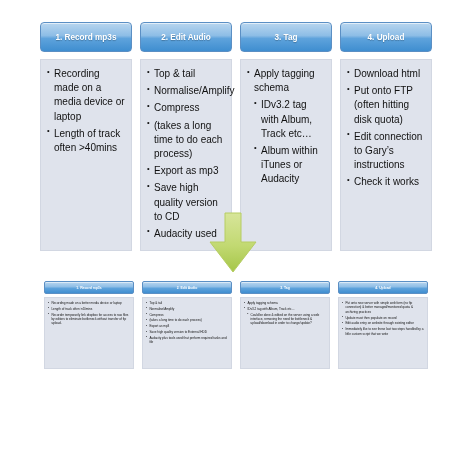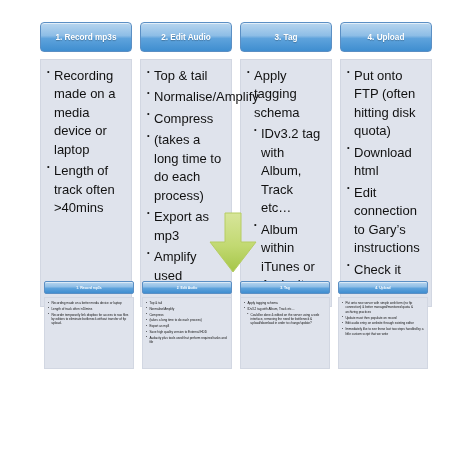--- a/index.html
+++ b/index.html
@@ -63,21 +63,21 @@
   }
   .bullets {
     list-style: none;
     margin: 0;
     padding: 0;
   }
   .bullets li {
     position: relative;
     padding-left: 7px;
     margin-bottom: 3px;
-    font-size: 13px;
+    font-size: 10px;
     line-height: 1.42;
     color: #111111;
   }
   .bullets li::before {
     content: "\2022";
     position: absolute;
     left: 0;
     top: -0.5px;
     font-size: 7.4px;
     color: #111111;
@@ -179,42 +179,43 @@
 
     <div class="column">
       <div class="col-header">2. Edit Audio</div>
       <div class="col-body">
         <ul class="bullets">
           <li>Top &amp; tail</li>
           <li>Normalise/Amplify</li>
           <li>Compress</li>
           <li>(takes a long time to do each process)</li>
           <li>Export as mp3</li>
-          <li>Amplify used</li>
+          <li>Save high quality version to CD</li>
+          <li>Audacity used</li>
         </ul>
       </div>
     </div>
 
     <div class="column">
       <div class="col-header">3. Tag</div>
       <div class="col-body">
         <ul class="bullets">
           <li>Apply tagging schema</li>
           <li class="sub">IDv3.2 tag with Album, Track etc…</li>
           <li class="sub">Album within iTunes or Audacity</li>
         </ul>
       </div>
     </div>
 
     <div class="column">
       <div class="col-header">4. Upload</div>
       <div class="col-body">
         <ul class="bullets">
+          <li>Download html</li>
           <li>Put onto FTP (often hitting disk quota)</li>
-          <li>Download html</li>
           <li>Edit connection to Gary’s instructions</li>
           <li>Check it works</li>
         </ul>
       </div>
     </div>
 
   </div>
 
   <div class="arrow-wrap">
     <svg width="52" height="62" viewBox="0 0 52 62" xmlns="http://www.w3.org/2000/svg">

